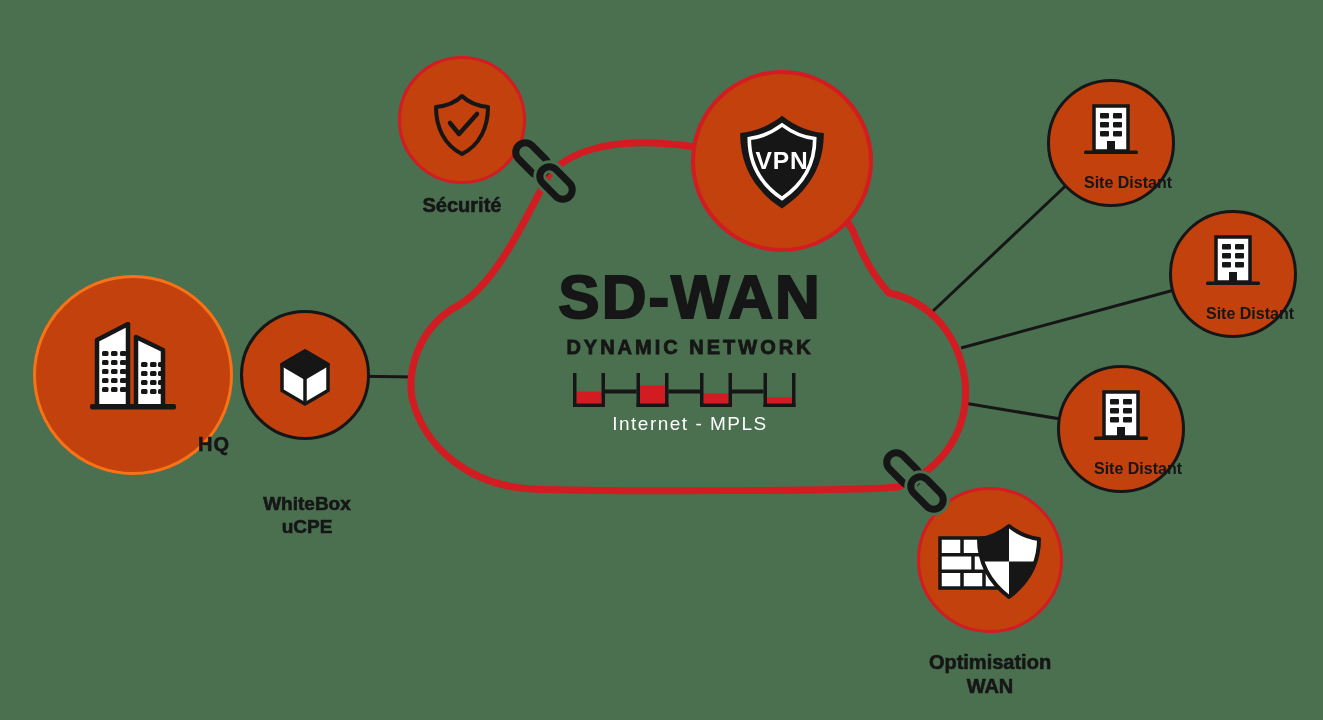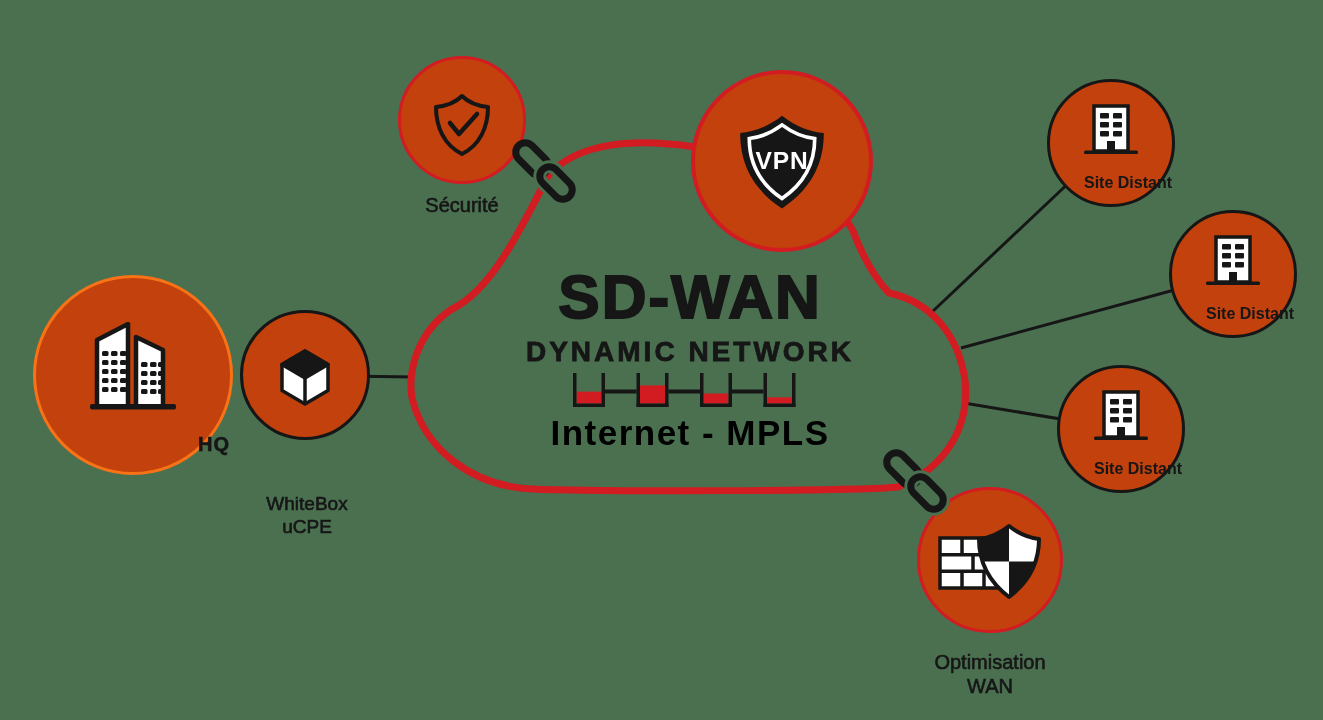--- a/index.html
+++ b/index.html
@@ -1,31 +1,31 @@
 <!DOCTYPE html>
 <html><head>
 <meta charset="utf-8">
 <style>
   html,body{margin:0;padding:0;}
   body{font-family:"Liberation Sans", sans-serif;}
   .stage{position:relative;width:1323px;height:720px;overflow:hidden;}
   svg.layer{position:absolute;left:0;top:0;pointer-events:none;}
   .node{position:absolute;background:#c2410c;border-radius:50%;box-sizing:border-box;z-index:2;}
   .node .nicon{position:absolute;left:50%;transform:translateX(-50%);}
-  .nlabel{position:absolute;text-align:center;color:#161616;font-weight:400;z-index:2;}
+  .nlabel{position:absolute;text-align:center;color:#161616;font-weight:700;z-index:2;}
   .inlabel{position:absolute;left:0;right:0;text-align:right;color:#161616;font-weight:700;}
   .fat{-webkit-text-stroke:0.6px #161616;}
   .cloud-title{position:absolute;left:490px;top:266px;width:400px;text-align:center;
     font-size:62px;font-weight:700;letter-spacing:2px;color:#161616;line-height:1;
     -webkit-text-stroke:2px #161616;z-index:2;}
   .cloud-subtitle{position:absolute;left:490px;top:336px;width:400px;text-align:center;
-    font-size:28px;font-weight:700;letter-spacing:3px;color:#161616;
+    font-size:20px;font-weight:700;letter-spacing:3px;color:#161616;
     -webkit-text-stroke:0.8px #161616;z-index:2;}
   .cloud-caption{position:absolute;left:490px;top:413px;width:400px;text-align:center;
-    font-size:35px;font-weight:700;letter-spacing:1.5px;color:#000000;z-index:2;}
+    font-size:19px;font-weight:400;letter-spacing:1.5px;color:#ffffff;z-index:2;}
 </style>
 </head>
 <body style="background: rgb(74, 112, 80);">
 
 <div class="stage" style="background: rgb(74, 112, 80);">
 
   <svg class="layer" width="1323" height="720" viewBox="0 0 1323 720" style="z-index:1">
     <g stroke="#161616" stroke-width="3">
       <line x1="307" y1="375.5" x2="414" y2="377"></line>
       <line x1="932" y1="312" x2="1111" y2="143"></line>

